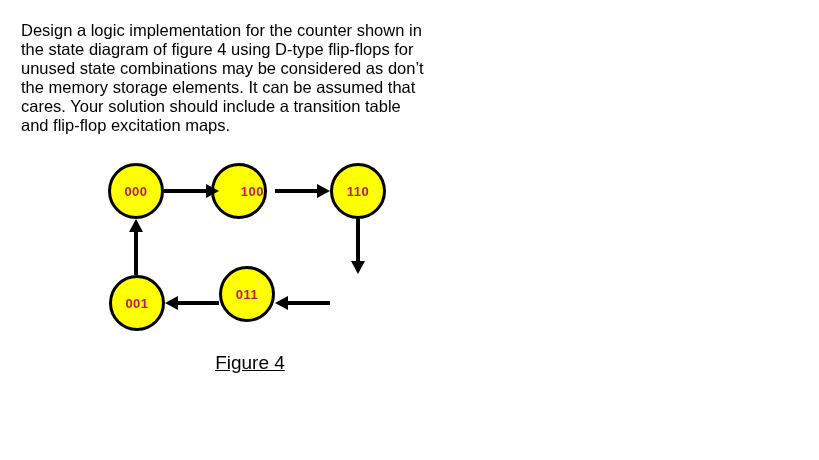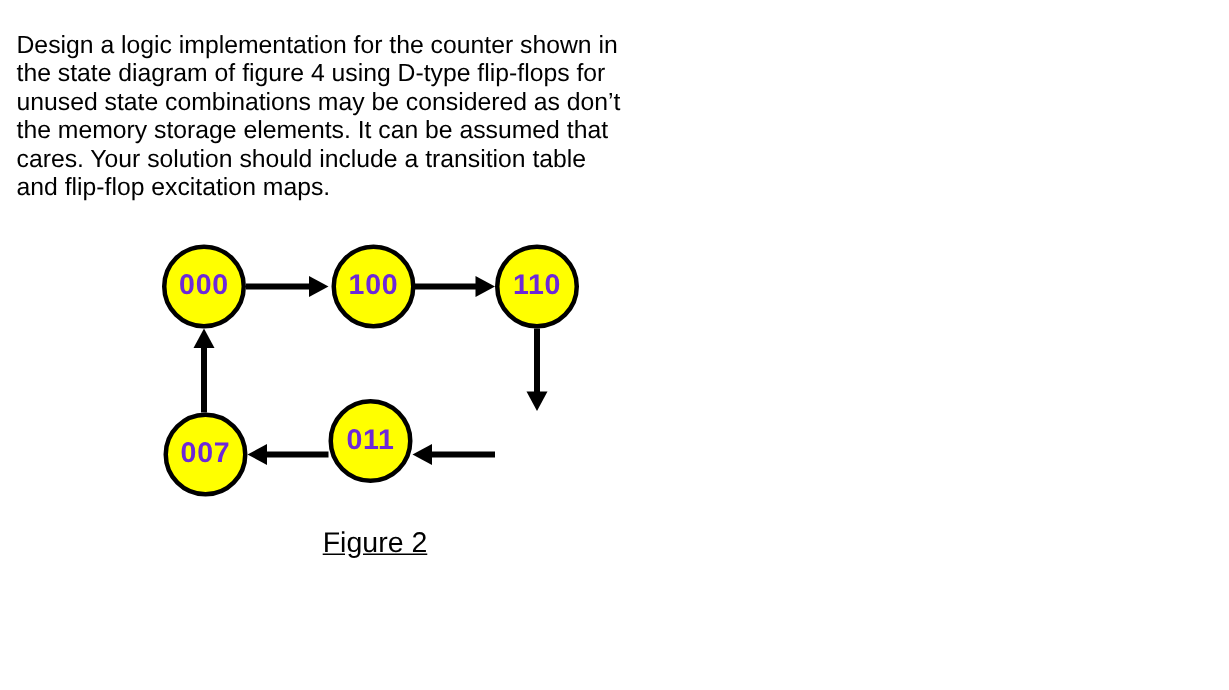--- a/index.html
+++ b/index.html
@@ -8,46 +8,46 @@
     position: relative;
     width: 819px;
     height: 460px;
     background: #ffffff;
     font-family: "Liberation Sans", sans-serif;
     color: #000000;
     overflow: hidden;
   }
   .problem-text {
     position: absolute;
-    left: 11px;
+    left: 21px;
     top: 21px;
     width: 470px;
     font-size: 16.5px;
     line-height: 19px;
     color: #000000;
     white-space: nowrap;
   }
   
   .state {
     position: absolute;
     width: 56px;
     height: 56px;
     border: 3px solid #000000;
     border-radius: 50%;
     background: #ffff00;
     display: flex;
     align-items: center;
     justify-content: center;
-    font-size: 19px;
+    font-size: 13px;
     font-weight: bold;
-    color: #6d28d9;
+    color: #be185d;
     letter-spacing: 0.5px;
   }
   .s000 { left: 108px; top: 163px; }
-  .s100 { left: 221px; top: 163px; }
+  .s100 { left: 211px; top: 163px; justify-content: flex-end; }
   .s110 { left: 330px; top: 163px; }
   .s001 { left: 109px; top: 275px; }
   .s011 { left: 219px; top: 266px; }
   .s111 { left: 330px; top: 275px; }
   
   .hline { position: absolute; height: 4px; background: #000000; }
   .vline { position: absolute; width: 4px; background: #000000; }
   .head { position: absolute; width: 0; height: 0; }
   .head-right { border-top: 7px solid transparent; border-bottom: 7px solid transparent; border-left: 13px solid #000000; }
   .head-left  { border-top: 7px solid transparent; border-bottom: 7px solid transparent; border-right: 13px solid #000000; }
@@ -81,21 +81,21 @@
   <div class="state s000">
     <span>000</span>
   </div>
   <div class="state s100">
     <span>100</span>
   </div>
   <div class="state s110">
     <span>110</span>
   </div>
   <div class="state s001">
-    <span>007</span>
+    <span>001</span>
   </div>
   <div class="state s011">
     <span>011</span>
   </div>
 
   <div>
     <div class="hline" style="left:164px; top:189px; width:43px;"></div>
     <div class="head head-right" style="left:206px; top:184px;"></div>
   </div>
 
@@ -117,15 +117,15 @@
   <div>
     <div class="hline" style="left:178px; top:301px; width:41px;"></div>
     <div class="head head-left" style="left:165px; top:296px;"></div>
   </div>
 
   <div>
     <div class="vline" style="left:134px; top:232px; height:43px;"></div>
     <div class="head head-up" style="left:129px; top:219px;"></div>
   </div>
 
-  <div class="figure-caption">Figure 2</div>
+  <div class="figure-caption">Figure 4</div>
 
 </div>
 
 </body></html>

